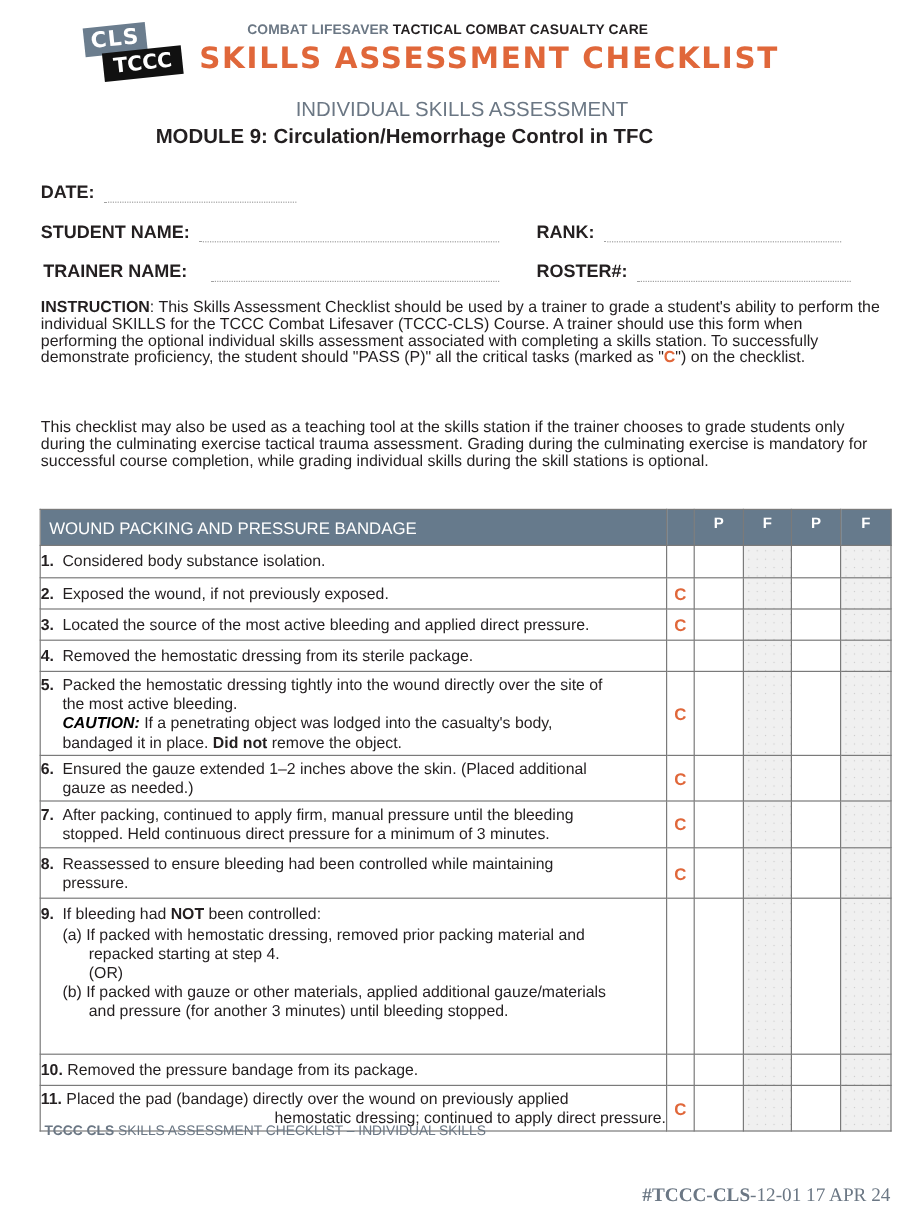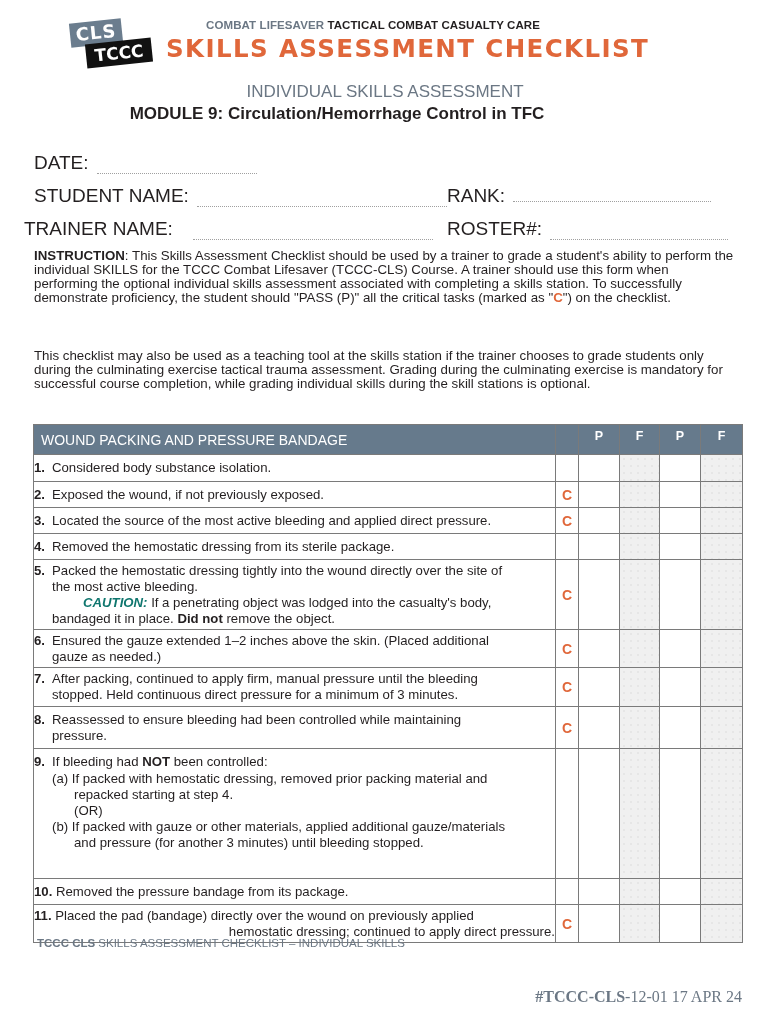--- a/index.html
+++ b/index.html
@@ -11,41 +11,41 @@
   .logo .tccc { position: absolute; left: 22px; top: 23px; width: 66px; height: 24px; background: #111; color: #fff; font-weight: bold; font-size: 17px; line-height: 24px; text-align: center; transform: rotate(-6deg); font-family: "DejaVu Sans", sans-serif; }
 
   .top-line { position: absolute; left: 206px; top: 19px; font-size: 11.5px; font-weight: bold; letter-spacing: 0.1px; white-space: nowrap; }
   .top-line .gray { color: #6b7784; }
   .top-line .black { color: #231f20; }
   .big-title { position: absolute; left: 166px; top: 34px; font-size: 24.5px; font-weight: bold; color: #e0673a; letter-spacing: 1.4px; white-space: nowrap; font-family: "DejaVu Sans", sans-serif; }
 
   .subtitle { position: absolute; left: 0; width: 770px; top: 82px; text-align: center; font-size: 17px; color: #6b7784; }
   .module { position: absolute; left: 0; width: 674px; top: 104px; text-align: center; font-size: 17px; font-weight: bold; color: #231f20; }
 
-  .field { position: absolute; font-size: 19px; font-weight: normal; white-space: nowrap; display: flex; align-items: flex-end; }
+  .field { position: absolute; font-size: 15px; font-weight: bold; white-space: nowrap; display: flex; align-items: flex-end; }
   .field .line { border-bottom: 1px dotted #a0a0a0; height: 12px; margin-left: 8px; }
 
   .para { position: absolute; left: 34px; width: 700px; font-size: 13.3px; line-height: 14px; color: #231f20; }
   .para b { font-weight: bold; }
   .orange { color: #e0673a; font-weight: bold; }
 
   table.grid { position: absolute; left: 33px; top: 424px; width: 709px; border-collapse: collapse; table-layout: fixed; }
   table.grid td { border: 1.5px solid #7a7a7a; vertical-align: middle; padding: 0; }
   .hdr td { background: #667a8c; color: #ffffff; border-color: #5a6d7e; }
   .hdr .steps { font-size: 12.8px; font-weight: bold; padding-left: 7px; }
   .hdr .wound { font-size: 14px; padding-left: 7px; }
   .hdr .att { font-size: 12.5px; text-align: center; vertical-align: top; padding-top: 3px; }
   .hdr .att sup { font-size: 8px; }
   .hdr .pf { font-size: 12.5px; font-weight: bold; text-align: center; vertical-align: top; padding-top: 4px; }
   .step-cell { font-size: 13.2px; line-height: 16px; padding: 2px 6px 1px 7px; }
   .step-cell .num { font-weight: bold; display: inline-block; width: 18px; }
   .step-cell .indent { padding-left: 18px; }
   .step-cell .sub { padding-left: 18px; }
   .step-cell .sub2 { padding-left: 40px; }
-  .caution { color: #0f766e; font-weight: bold; font-style: italic; margin-left: 31px; }
+  .caution { color: #000000; font-weight: bold; font-style: italic; }
   .c-cell { text-align: center; color: #e0673a; font-weight: bold; font-size: 14px; }
   .f-cell { background-color: #f0f0f0; background-image: radial-gradient(#c8c8c8 0.6px, transparent 0.8px); background-size: 7px 7px; }
 
   .footer-left { position: absolute; left: 37px; top: 937px; font-size: 11.5px; color: #6b7784; white-space: nowrap; text-align: center; }
   .footer-left b { color: #6b7784; }
   .footer-right { position: absolute; right: 28px; top: 988px; font-size: 16px; color: #6b7784; white-space: nowrap; font-family: Liberation Serif, serif; }
 </style>
 </head>
 <body>
 
@@ -64,25 +64,25 @@
 <div class="module">MODULE 9: Circulation/Hemorrhage Control in TFC</div>
 
 <div class="field" style="left:34px; top:152px;">
   <span>DATE:</span>
   <span class="line" style="width:160px;"></span>
 </div>
 <div class="field" style="left:34px; top:185px;">
   <span>STUDENT NAME:</span>
   <span class="line" style="width:250px;"></span>
 </div>
-<div class="field" style="left:447px; top:185px;align-items:center;">
+<div class="field" style="left:447px; top:185px;">
   <span>RANK:</span>
   <span class="line" style="width:198px;"></span>
 </div>
-<div class="field" style="left:24px; top:218px;gap:12px;">
+<div class="field" style="left:36px; top:218px;gap:12px;">
   <span>TRAINER NAME:</span>
   <span class="line" style="width:240px;"></span>
 </div>
 <div class="field" style="left:447px; top:218px;">
   <span>ROSTER#:</span>
   <span class="line" style="width:178px;"></span>
 </div>
 
 <div class="para" style="top:249px;">
   <b>INSTRUCTION</b><span>: This Skills Assessment Checklist should be used by a trainer to grade a student's ability to perform the individual SKILLS for the TCCC Combat Lifesaver (TCCC-CLS) Course. A trainer should use this form when performing the optional individual skills assessment associated with completing a skills station. To successfully demonstrate proficiency, the student should "PASS (P)" all the critical tasks (marked as "</span><span class="orange">C</span><span>") on the checklist.</span>

